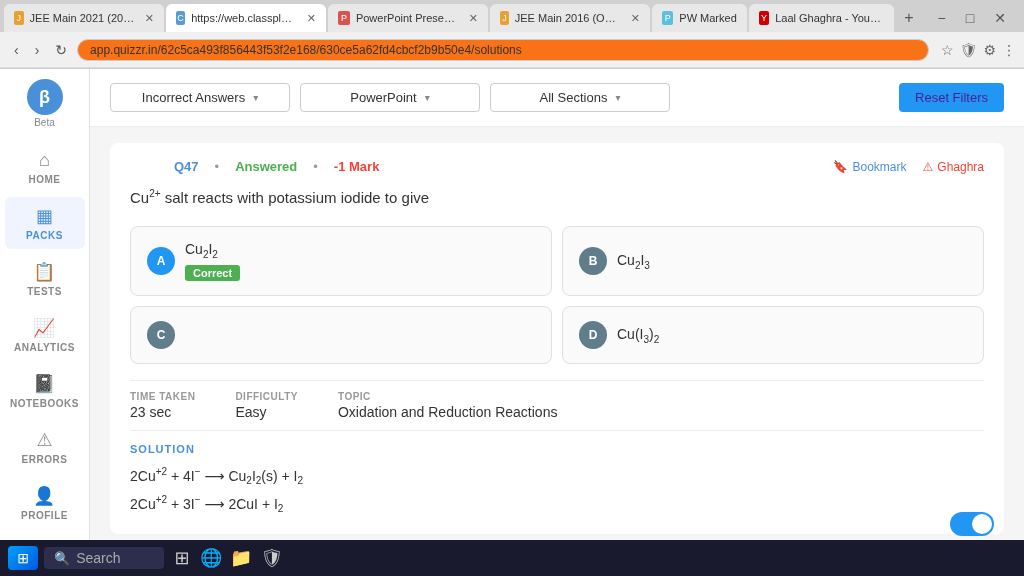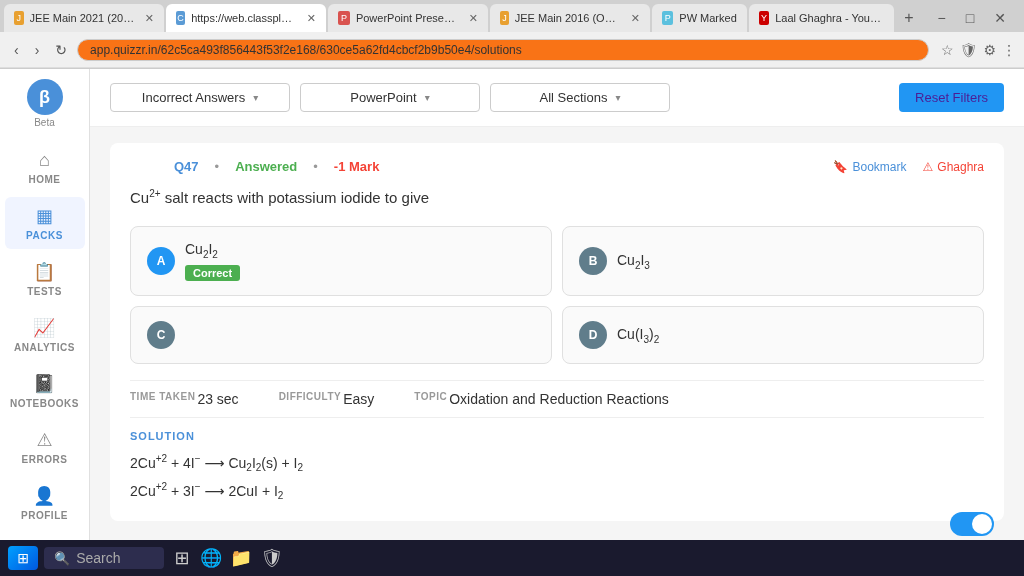--- a/index.html
+++ b/index.html
@@ -69,21 +69,21 @@
     .option-content { display: flex; flex-direction: column; gap: 4px; }
     .option-formula { font-size: 14px; font-weight: 500; }
     .badge { display: inline-block; padding: 2px 8px; border-radius: 3px; font-size: 11px; font-weight: 600; color: white; }
     .badge-correct { background: #4caf50; }
     .badge-incorrect { background: #f44336; }
     .badge-youmarked { background: #9c27b0; }
     .badges { display: flex; gap: 4px; margin-top: 2px; }
 
     
     .stats-row { display: flex; gap: 40px; padding: 10px 0; border-top: 1px solid #eee; border-bottom: 1px solid #eee; margin-bottom: 12px; }
-    .stat-item { display: flex; flex-direction: row; gap: 2px; }
+    .stat-item { display: flex; flex-direction: column; gap: 2px; }
     .stat-label { font-size: 10px; color: #999; text-transform: uppercase; letter-spacing: 0.5px; font-weight: 600; }
     .stat-value { font-size: 14px; color: #333; font-weight: 500; }
 
     
     .solution-section { margin-top: 12px; }
     .solution-label { font-size: 11px; color: #4a90d9; font-weight: 700; letter-spacing: 1px; text-transform: uppercase; margin-bottom: 8px; }
     .solution-text { font-size: 14px; line-height: 1.8; color: #333; }
 
     
     .nav-bottom { display: flex; align-items: center; justify-content: center; gap: 12px; padding: 12px; background: #f5f5f5; }

